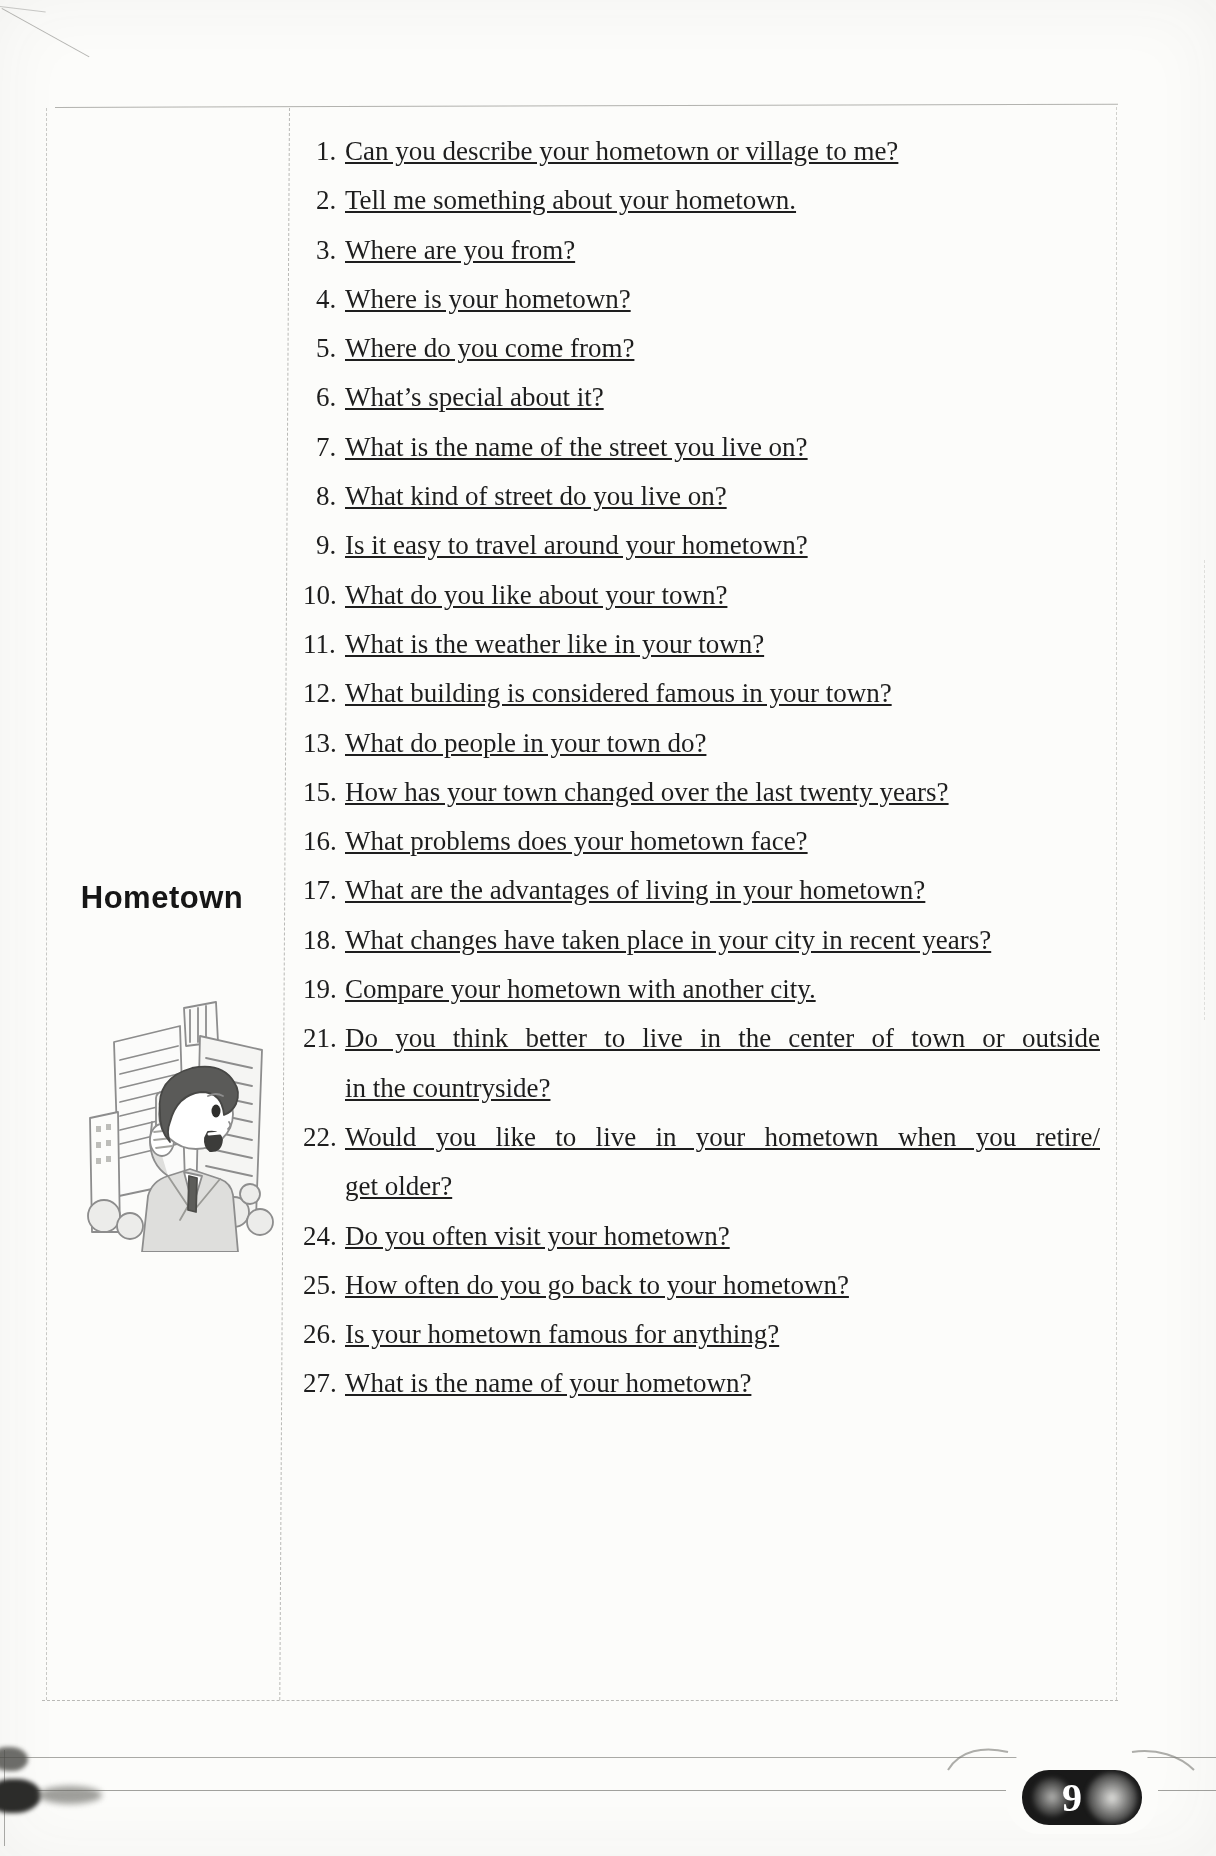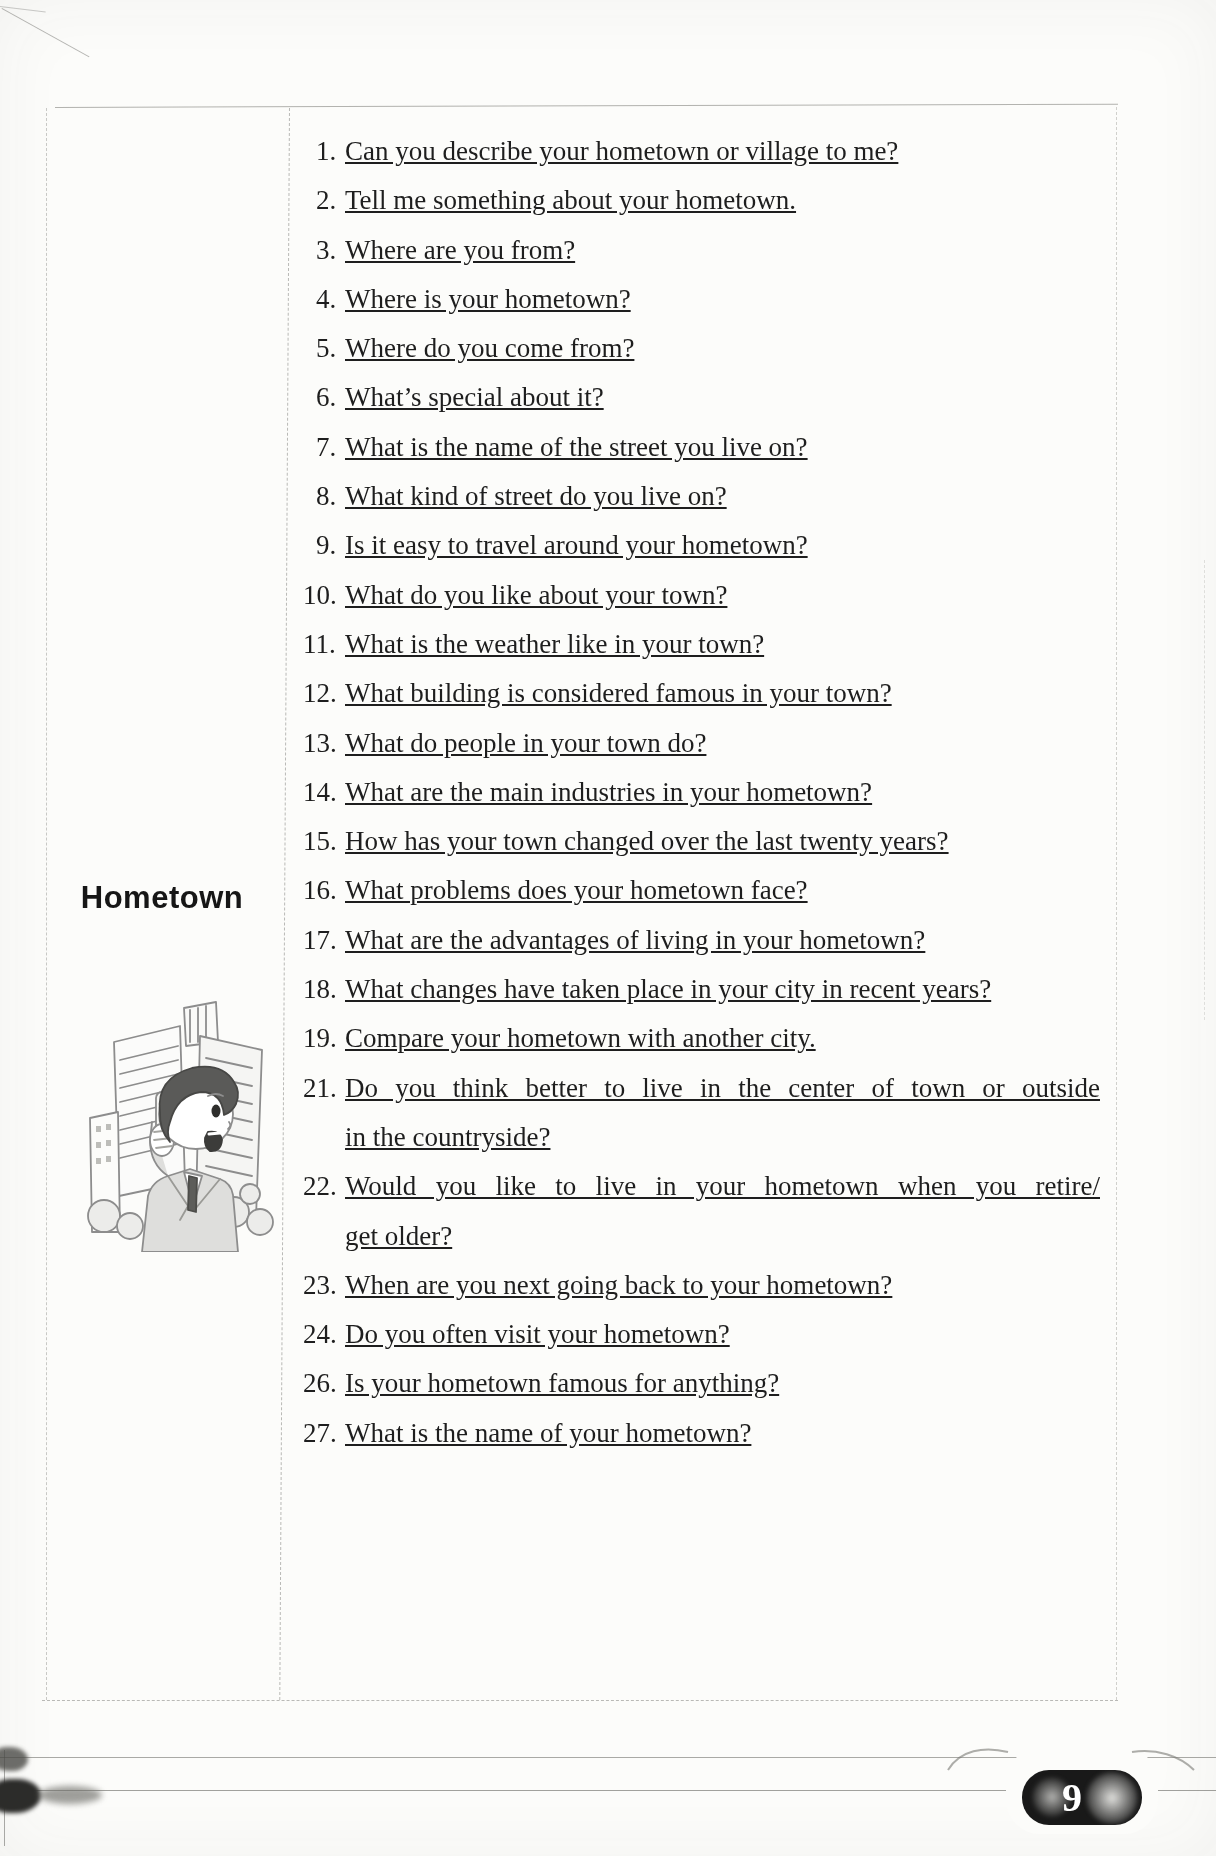--- a/index.html
+++ b/index.html
@@ -222,26 +222,20 @@
           <div class="q-line">What building is considered famous in your town?</div>
         </div>
       </div>
       <div class="q-row">
         <span class="q-num">13.</span>
         <div class="q-text">
           <div class="q-line">What do people in your town do?</div>
         </div>
       </div>
       <div class="q-row">
-        <span class="q-num">14.</span>
-        <div class="q-text">
-          <div class="q-line">What are the main industries in your hometown?</div>
-        </div>
-      </div>
-      <div class="q-row">
         <span class="q-num">15.</span>
         <div class="q-text">
           <div class="q-line">How has your town changed over the last twenty years?</div>
         </div>
       </div>
       <div class="q-row">
         <span class="q-num">16.</span>
         <div class="q-text">
           <div class="q-line">What problems does your hometown face?</div>
         </div>
@@ -272,29 +266,29 @@
         </div>
       </div>
       <div class="q-row">
         <span class="q-num">22.</span>
         <div class="q-text">
           <div class="q-line stretch">Would you like to live in your hometown when you retire/</div>
           <div class="q-line">get older?</div>
         </div>
       </div>
       <div class="q-row">
-        <span class="q-num">23.</span>
-        <div class="q-text">
-          <div class="q-line">When are you next going back to your hometown?</div>
-        </div>
-      </div>
-      <div class="q-row">
         <span class="q-num">24.</span>
         <div class="q-text">
           <div class="q-line">Do you often visit your hometown?</div>
+        </div>
+      </div>
+      <div class="q-row">
+        <span class="q-num">25.</span>
+        <div class="q-text">
+          <div class="q-line">How often do you go back to your hometown?</div>
         </div>
       </div>
       <div class="q-row">
         <span class="q-num">26.</span>
         <div class="q-text">
           <div class="q-line">Is your hometown famous for anything?</div>
         </div>
       </div>
       <div class="q-row">
         <span class="q-num">27.</span>

